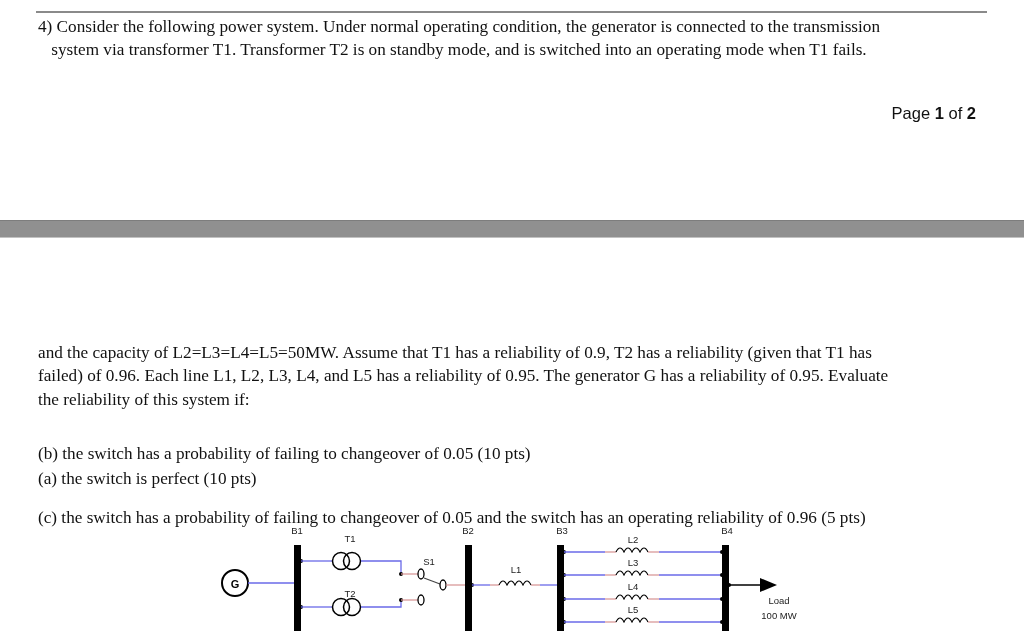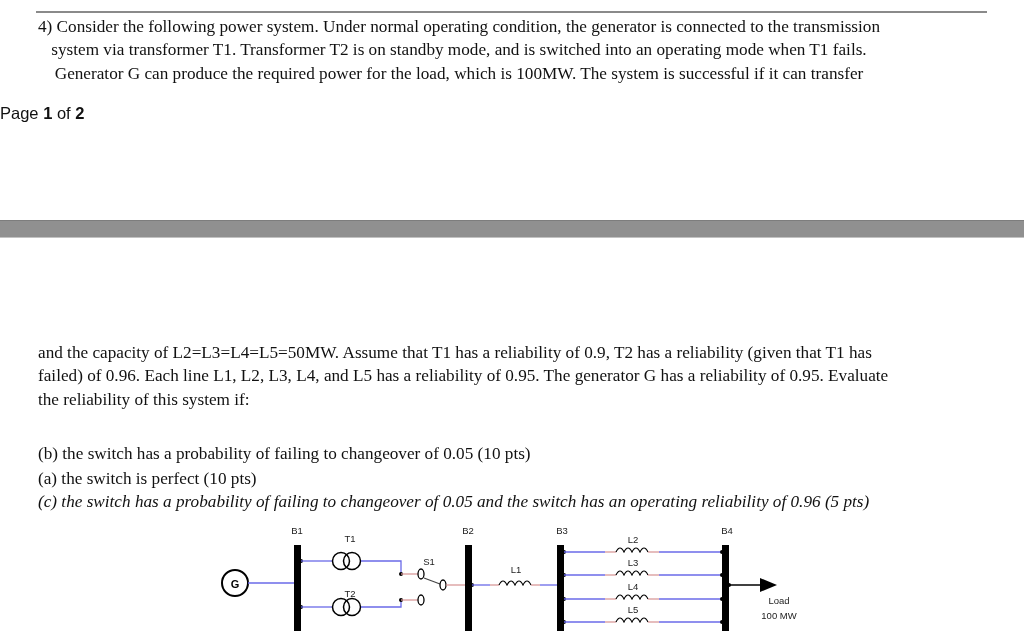--- a/index.html
+++ b/index.html
@@ -1,40 +1,39 @@
 <!DOCTYPE html>
 <html><head>
 <meta charset="utf-8">
 <style>
   html, body { margin:0; padding:0; background:#ffffff; }
   body { width:1024px; height:642px; position:relative; overflow:hidden; font-family:"Liberation Serif", serif; color:#111; }
   .top-rule { position:absolute; left:36px; top:11px; width:951px; height:2px; background:#8a8a8a; }
   .para { position:absolute; left:38px; font-size:17.2px; line-height:23.3px; white-space:nowrap; }
   .para .ln { display:block; }
   #p1 { top:15px;text-align:center; }
-  .page-num { position:absolute; left:0; width:976px; top:104px; text-align:left; font-family:"Liberation Sans", sans-serif; font-size:16.5px; color:#111; }
+  .page-num { position:absolute; left:0; width:976px; top:104px; text-align:right; font-family:"Liberation Sans", sans-serif; font-size:16.5px; color:#111; }
   .page-num b { font-weight:bold; }
   .sep-band { position:absolute; left:0; top:220px; width:1024px; height:18px; background:#909090; border-top:1px solid #7d7d7d; border-bottom:1px solid #c2c2c2; box-sizing:border-box; }
   #p2 { top:341px; }
   .item { position:absolute; left:38px; font-size:17.2px; white-space:nowrap; }
   #item-a { top:441px;margin-top:28px; }
   #item-b { top:444px; }
-  #item-c { top:492px;font-style:italic; }
+  #item-c { top:508px; }
   .diagram { position:absolute; left:0; top:515px; width:1024px; height:127px; }
   .diagram text { font-family:"Liberation Sans", sans-serif; }
 </style>
 </head>
 <body>
 
 <div class="top-rule"></div>
 
 <div class="para" id="p1">
   <span class="ln">4) Consider the following power system. Under normal operating condition, the generator is connected to the transmission</span>
   <span class="ln">system via transformer T1. Transformer T2 is on standby mode, and is switched into an operating mode when T1 fails.</span>
-  <span class="ln">Generator G can produce the required power for the load, which is 100MW. The system is successful if it can transfer</span>
 </div>
 
 <div class="page-num">
   <span>Page</span>
   <b>1</b>
   <span>of</span>
   <b>2</b>
 </div>
 
 <div class="sep-band"></div>

